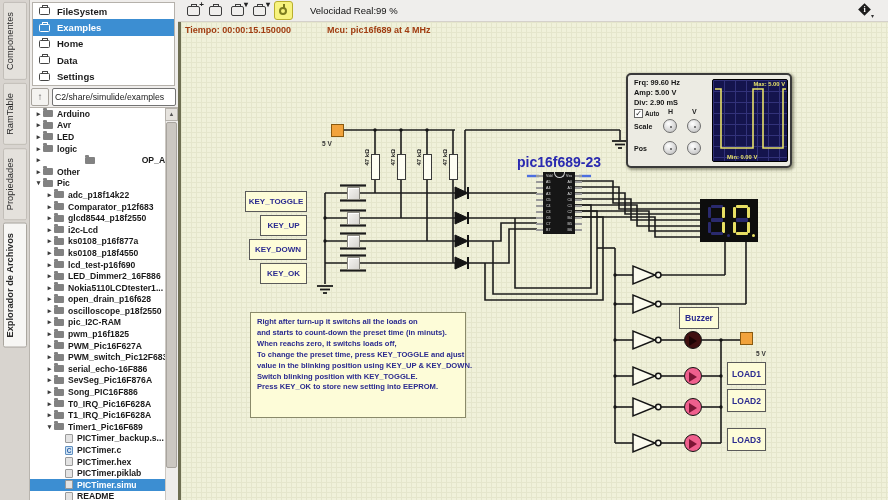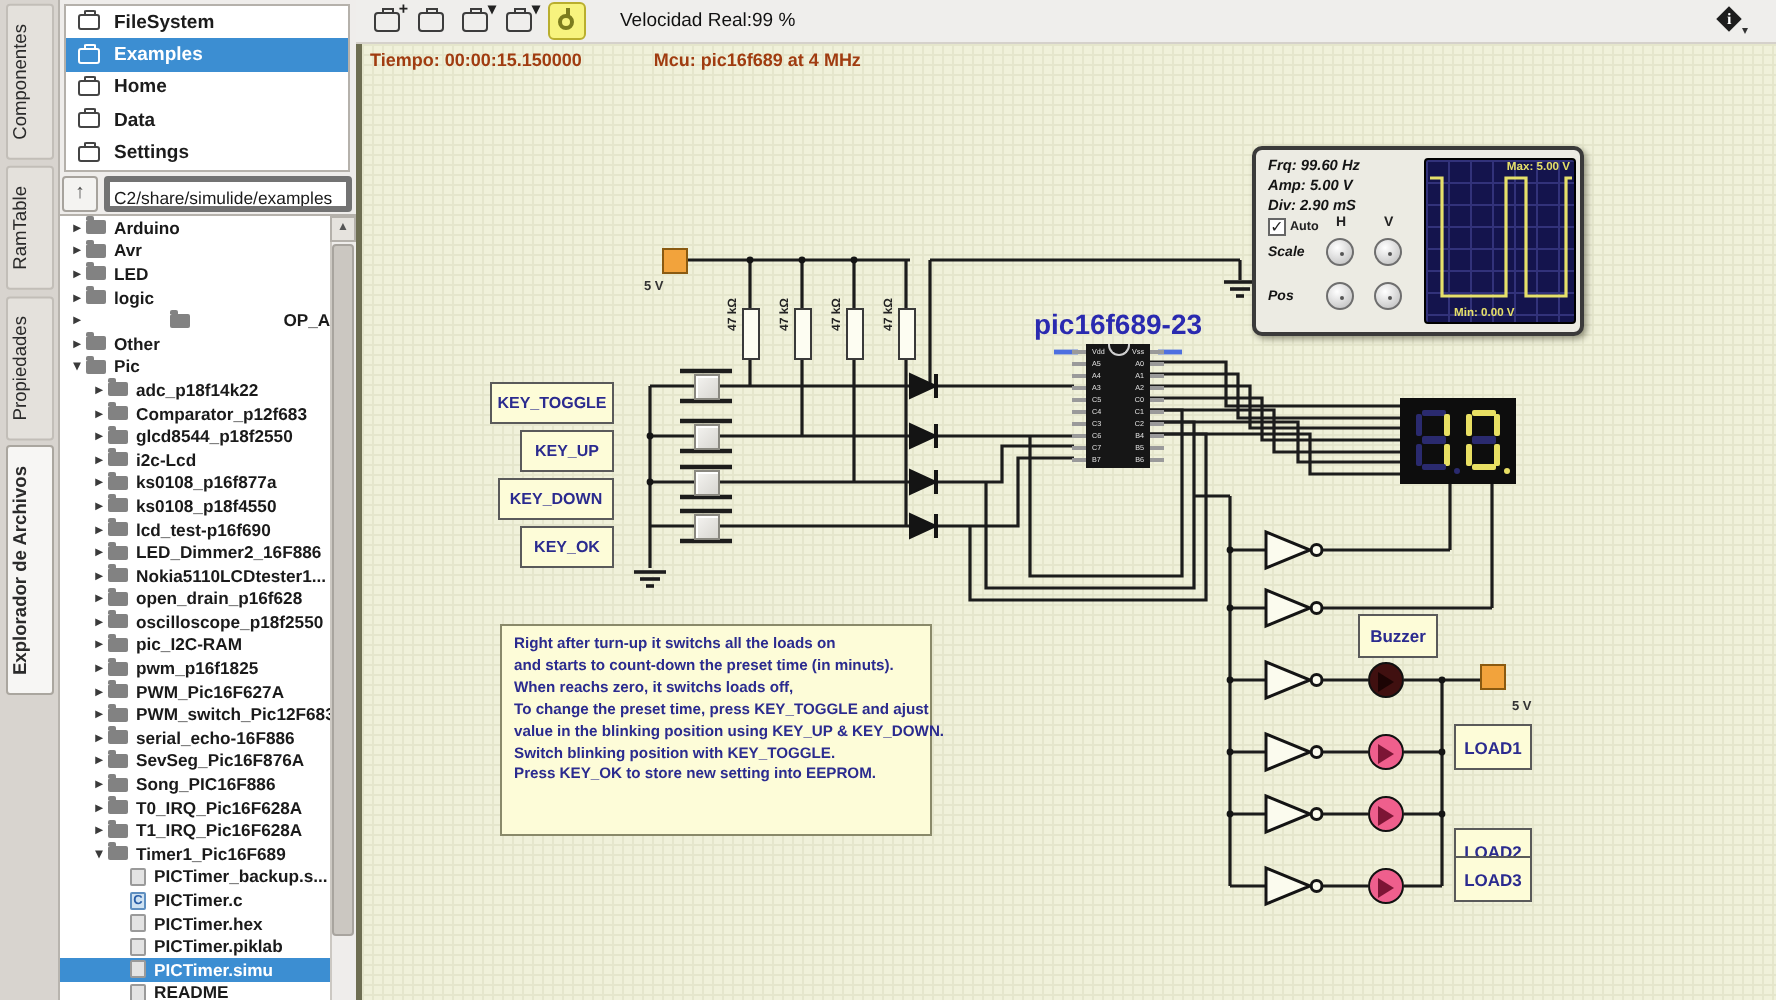--- a/index.html
+++ b/index.html
@@ -14,21 +14,21 @@
   
   #explorer{position:absolute;left:30px;top:0;width:148px;height:500px;background:#efedeb;}
   #places{position:absolute;left:2px;top:2px;width:143px;height:84px;background:#fff;border:1px solid #b5b1ab;overflow:hidden;}
   .prow{height:16.4px;display:flex;align-items:center;padding-left:6px;font-size:9.5px;font-weight:bold;color:#1c1c1c;cursor:pointer;}
   .prow.sel{background:#3c8ed2;color:#fff;}
   .picon{width:11px;height:8px;border:1.4px solid #444;border-radius:1.5px;margin-right:7px;position:relative;flex:none;}
   .picon::before{content:"";position:absolute;left:2px;top:-3px;width:4px;height:2px;border:1.4px solid #444;border-bottom:none;border-radius:1px;}
   .prow.sel .picon,.prow.sel .picon::before{border-color:#fff;}
   #pathrow{position:absolute;left:1px;top:88px;width:146px;height:18px;}
   #upbtn{position:absolute;left:0;top:0;width:18px;height:18px;background:#f4f3f1;border:1px solid #a7a39d;border-radius:2px;font-size:10px;color:#555;text-align:center;line-height:16px;cursor:pointer;padding:0;}
-  #pathinput{position:absolute;left:21px;top:0;width:124px;height:18px;background:#fff;border:3px solid #737373;border-radius:2px;font-size:8.7px;color:#1a1a1a;line-height:16px;padding:0 2px;white-space:nowrap;overflow:hidden;}
+  #pathinput{position:absolute;left:21px;top:0;width:124px;height:18px;background:#fff;border:1px solid #737373;border-radius:2px;font-size:8.7px;color:#1a1a1a;line-height:16px;padding:0 2px;white-space:nowrap;overflow:hidden;}
   #tree{position:absolute;left:0;top:107px;width:148px;height:393px;background:#fff;border-top:1px solid #b5b1ab;overflow:hidden;}
   .trow{height:11.6px;display:flex;align-items:center;font-size:8.6px;font-weight:bold;color:#1a1a1a;white-space:nowrap;cursor:pointer;}
   .trow.sel{background:#3c8ed2;color:#fff;}
   .arr{width:9px;flex:none;font-size:7px;color:#3a3a3a;text-align:center;}
   .trow.sel .arr{color:#fff;}
   .fico{flex:none;margin-right:4px;position:relative;}
   .fico.folder{width:10px;height:7px;background:#828282;border-radius:1px;}
   .fico.folder::before{content:"";position:absolute;left:0;top:-2px;width:4px;height:2px;background:#828282;border-radius:1px 1px 0 0;}
   .fico.file{width:8px;height:9px;background:#e3e3e3;border:1px solid #9a9a9a;border-radius:1px;}
   .fico.cfile{width:8px;height:9px;background:#cfe2f2;border:1px solid #5f8fc0;border-radius:1px;font-size:6.5px;font-weight:bold;color:#2a5fa8;text-align:center;line-height:8px;}
@@ -88,21 +88,21 @@
   .seg-b{left:13.8px;top:1.5px;width:3.2px;height:11.5px;}
   .seg-g{left:2.5px;top:13.4px;width:12px;height:3.2px;}
   .seg-e{left:0;top:16.5px;width:3.2px;height:11.5px;}
   .seg-c{left:13.8px;top:16.5px;width:3.2px;height:11.5px;}
   .seg-d{left:2.5px;top:26.8px;width:12px;height:3.2px;}
   .dp{position:absolute;bottom:5px;width:3px;height:3px;border-radius:50%;background:#2a2a6e;}
   .dp.on{background:#e8df63;}
 
   
   #scope{position:absolute;left:445px;top:51px;width:166px;height:95px;background:#ecebe3;border:2px solid #3a3a3a;border-radius:5px;box-shadow:1.5px 1.5px 3px rgba(40,40,20,.45);z-index:4;}
-  .scline{position:absolute;left:6px;font-size:7.4px;font-weight:bold;color:#141414;white-space:nowrap;font-style:italic;}
+  .scline{position:absolute;left:6px;font-size:7.4px;font-weight:bold;color:#141414;white-space:nowrap;}
   #sc-auto{position:absolute;left:6px;top:34px;display:flex;align-items:center;}
   #sc-cb{width:9px;height:9px;background:#fff;border:1px solid #666;font-size:8px;line-height:8px;color:#222;text-align:center;cursor:pointer;}
   #sc-autolbl{font-size:6.3px;font-weight:bold;color:#222;margin-left:2px;}
   .schv{position:absolute;top:33px;font-size:7px;font-weight:bold;color:#222;}
   .knob{position:absolute;width:14px;height:14px;border-radius:50%;background:radial-gradient(circle at 38% 32%,#ffffff,#b9b9b9);border:1px solid #6e6e6e;cursor:pointer;}
   .knob::after{content:"";position:absolute;left:5.5px;top:5.5px;width:2px;height:2px;border-radius:50%;background:#555;}
   #sc-screen{position:absolute;left:84px;top:4px;width:76px;height:83px;background:#14144d;border:1px solid #000;border-radius:2px;
     background-image:linear-gradient(#32327a 1px,transparent 1px),linear-gradient(90deg,#32327a 1px,transparent 1px);background-size:11px 11px;}
   .scmax{position:absolute;top:1px;right:2px;font-size:5.8px;font-weight:bold;color:#e6e06a;}
   .scmin{position:absolute;bottom:1px;left:14px;font-size:5.8px;font-weight:bold;color:#e6e06a;}
@@ -557,21 +557,21 @@
       </div>
     </div>
 
     <div class="led off" style="left:503px;top:309px;"></div>
     <div class="led" style="left:503px;top:345px;"></div>
     <div class="led" style="left:503px;top:376px;"></div>
     <div class="led" style="left:503px;top:412px;"></div>
 
     <div class="lblbox" style="left:498px;top:285px;width:40px;height:22px;font-size:8.5px;">Buzzer</div>
     <div class="lblbox" style="left:546px;top:340px;width:39px;height:23px;font-size:8.5px;">LOAD1</div>
-    <div class="lblbox" style="left:546px;top:392px;width:39px;height:23px;font-size:8.5px;">LOAD2</div>
+    <div class="lblbox" style="left:546px;top:367px;width:39px;height:23px;font-size:8.5px;">LOAD2</div>
     <div class="lblbox" style="left:546px;top:406px;width:39px;height:23px;font-size:8.5px;">LOAD3</div>
   <div class="pinstub" style="left: 355px; top: 152.8px;"></div>
       <div class="pinlab" style="left: 365px; top: 150.5px;">Vdd</div>
       <div class="pinstub" style="left: 355px; top: 158.8px;"></div>
       <div class="pinlab" style="left: 365px; top: 156.5px;">A5</div>
       <div class="pinstub" style="left: 355px; top: 164.8px;"></div>
       <div class="pinlab" style="left: 365px; top: 162.5px;">A4</div>
       <div class="pinstub" style="left: 355px; top: 170.8px;"></div>
       <div class="pinlab" style="left: 365px; top: 168.5px;">A3</div>
       <div class="pinstub" style="left: 355px; top: 176.8px;"></div>

